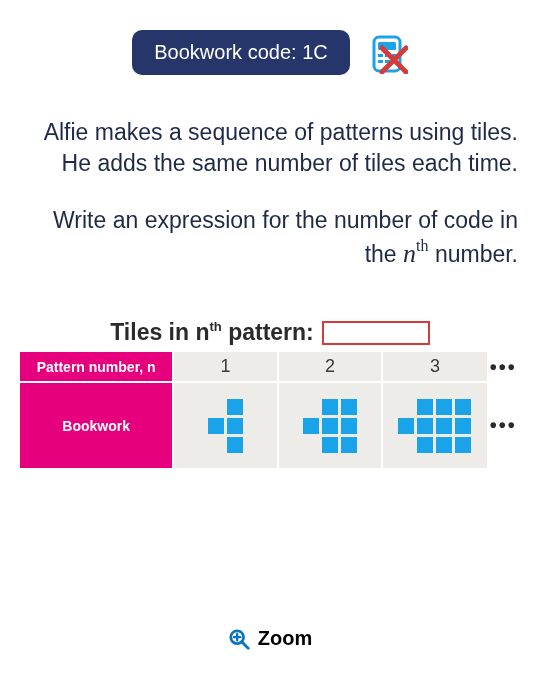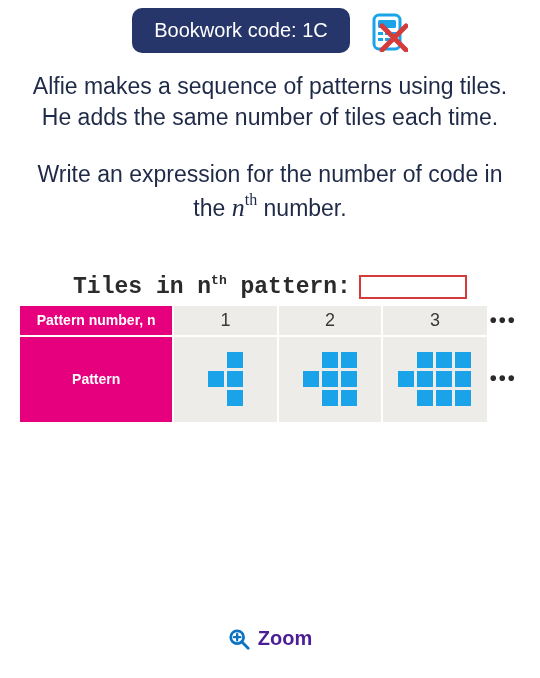--- a/index.html
+++ b/index.html
@@ -10,38 +10,38 @@
     font-family: -apple-system, BlinkMacSystemFont, 'Segoe UI', Arial, sans-serif;
     color: #1a2b4a;
     position: relative;
     overflow: hidden;
   }
   .header-row {
     display: flex;
     align-items: center;
     justify-content: center;
     gap: 18px;
-    padding-top: 8px;
+    padding-top: 30px;
   }
   .code-badge {
     background: #26366a;
     color: #ffffff;
     font-size: 20px;
     padding: 11px 22px;
     border-radius: 10px;
     font-weight: 400;
   }
   .calc-icon {
     position: relative;
     width: 40px;
     height: 38px;
   }
   .question-block {
-    text-align: center;
-    padding: 18px 22px 0 22px;
+    text-align: right;
+    padding: 42px 22px 0 22px;
     font-size: 23px;
     line-height: 1.35;
     color: #1e2a47;
   }
   .question-block p { margin-bottom: 26px; }
   .math-n {
     font-family: 'Times New Roman', Times, serif;
     font-style: italic;
     font-size: 26px;
   }
@@ -54,21 +54,21 @@
     top: -2px;
   }
   .figure {
     margin: 48px 20px 0 20px;
   }
   .answer-row {
     display: flex;
     align-items: center;
     justify-content: center;
     gap: 8px;
-    font-family: Liberation Mono, monospace;
+    font-family: Liberation Sans, sans-serif;
     font-weight: 700;
     font-size: 23px;
     color: #2b2b2b;
     margin-bottom: 6px;
   }
   .answer-row .nth sup {
     font-size: 13px;
     vertical-align: super;
   }
   .answer-box {
@@ -130,21 +130,21 @@
   }
   .tile.off { background: transparent; }
   .zoom-row {
     position: absolute;
     bottom: 28px;
     left: 0; right: 0;
     display: flex;
     justify-content: center;
     align-items: center;
     gap: 8px;
-    color: #4c1d95;
+    color: #000000;
     font-weight: 700;
     font-size: 20px;
   }
   .zoom-icon {
     width: 22px; height: 22px;
   }
 </style>
 </head>
 <body>
 
@@ -183,21 +183,21 @@
   <table class="table">
     <tbody>
         <tr>
       <td class="row-header row-headnum">Pattern number, n</td>
       <td class="num-cell col-w">1</td>
       <td class="num-cell col-w">2</td>
       <td class="num-cell col-w">3</td>
       <td class="dots-cell">•••</td>
     </tr>
     <tr>
-      <td class="row-header row-headpat">Pattern</td>
+      <td class="row-header row-headpat">Bookwork</td>
       <td class="pat-cell col-w"><div class="tile-grid" style="grid-template-columns: repeat(2, 16px); grid-template-rows: repeat(3, 16px);">
               <div class="tile off"></div>
               <div class="tile"></div>
               <div class="tile"></div>
               <div class="tile"></div>
               <div class="tile off"></div>
               <div class="tile"></div>
             </div></td>
       <td class="pat-cell col-w"><div class="tile-grid" style="grid-template-columns: repeat(3, 16px); grid-template-rows: repeat(3, 16px);">
               <div class="tile off"></div>

